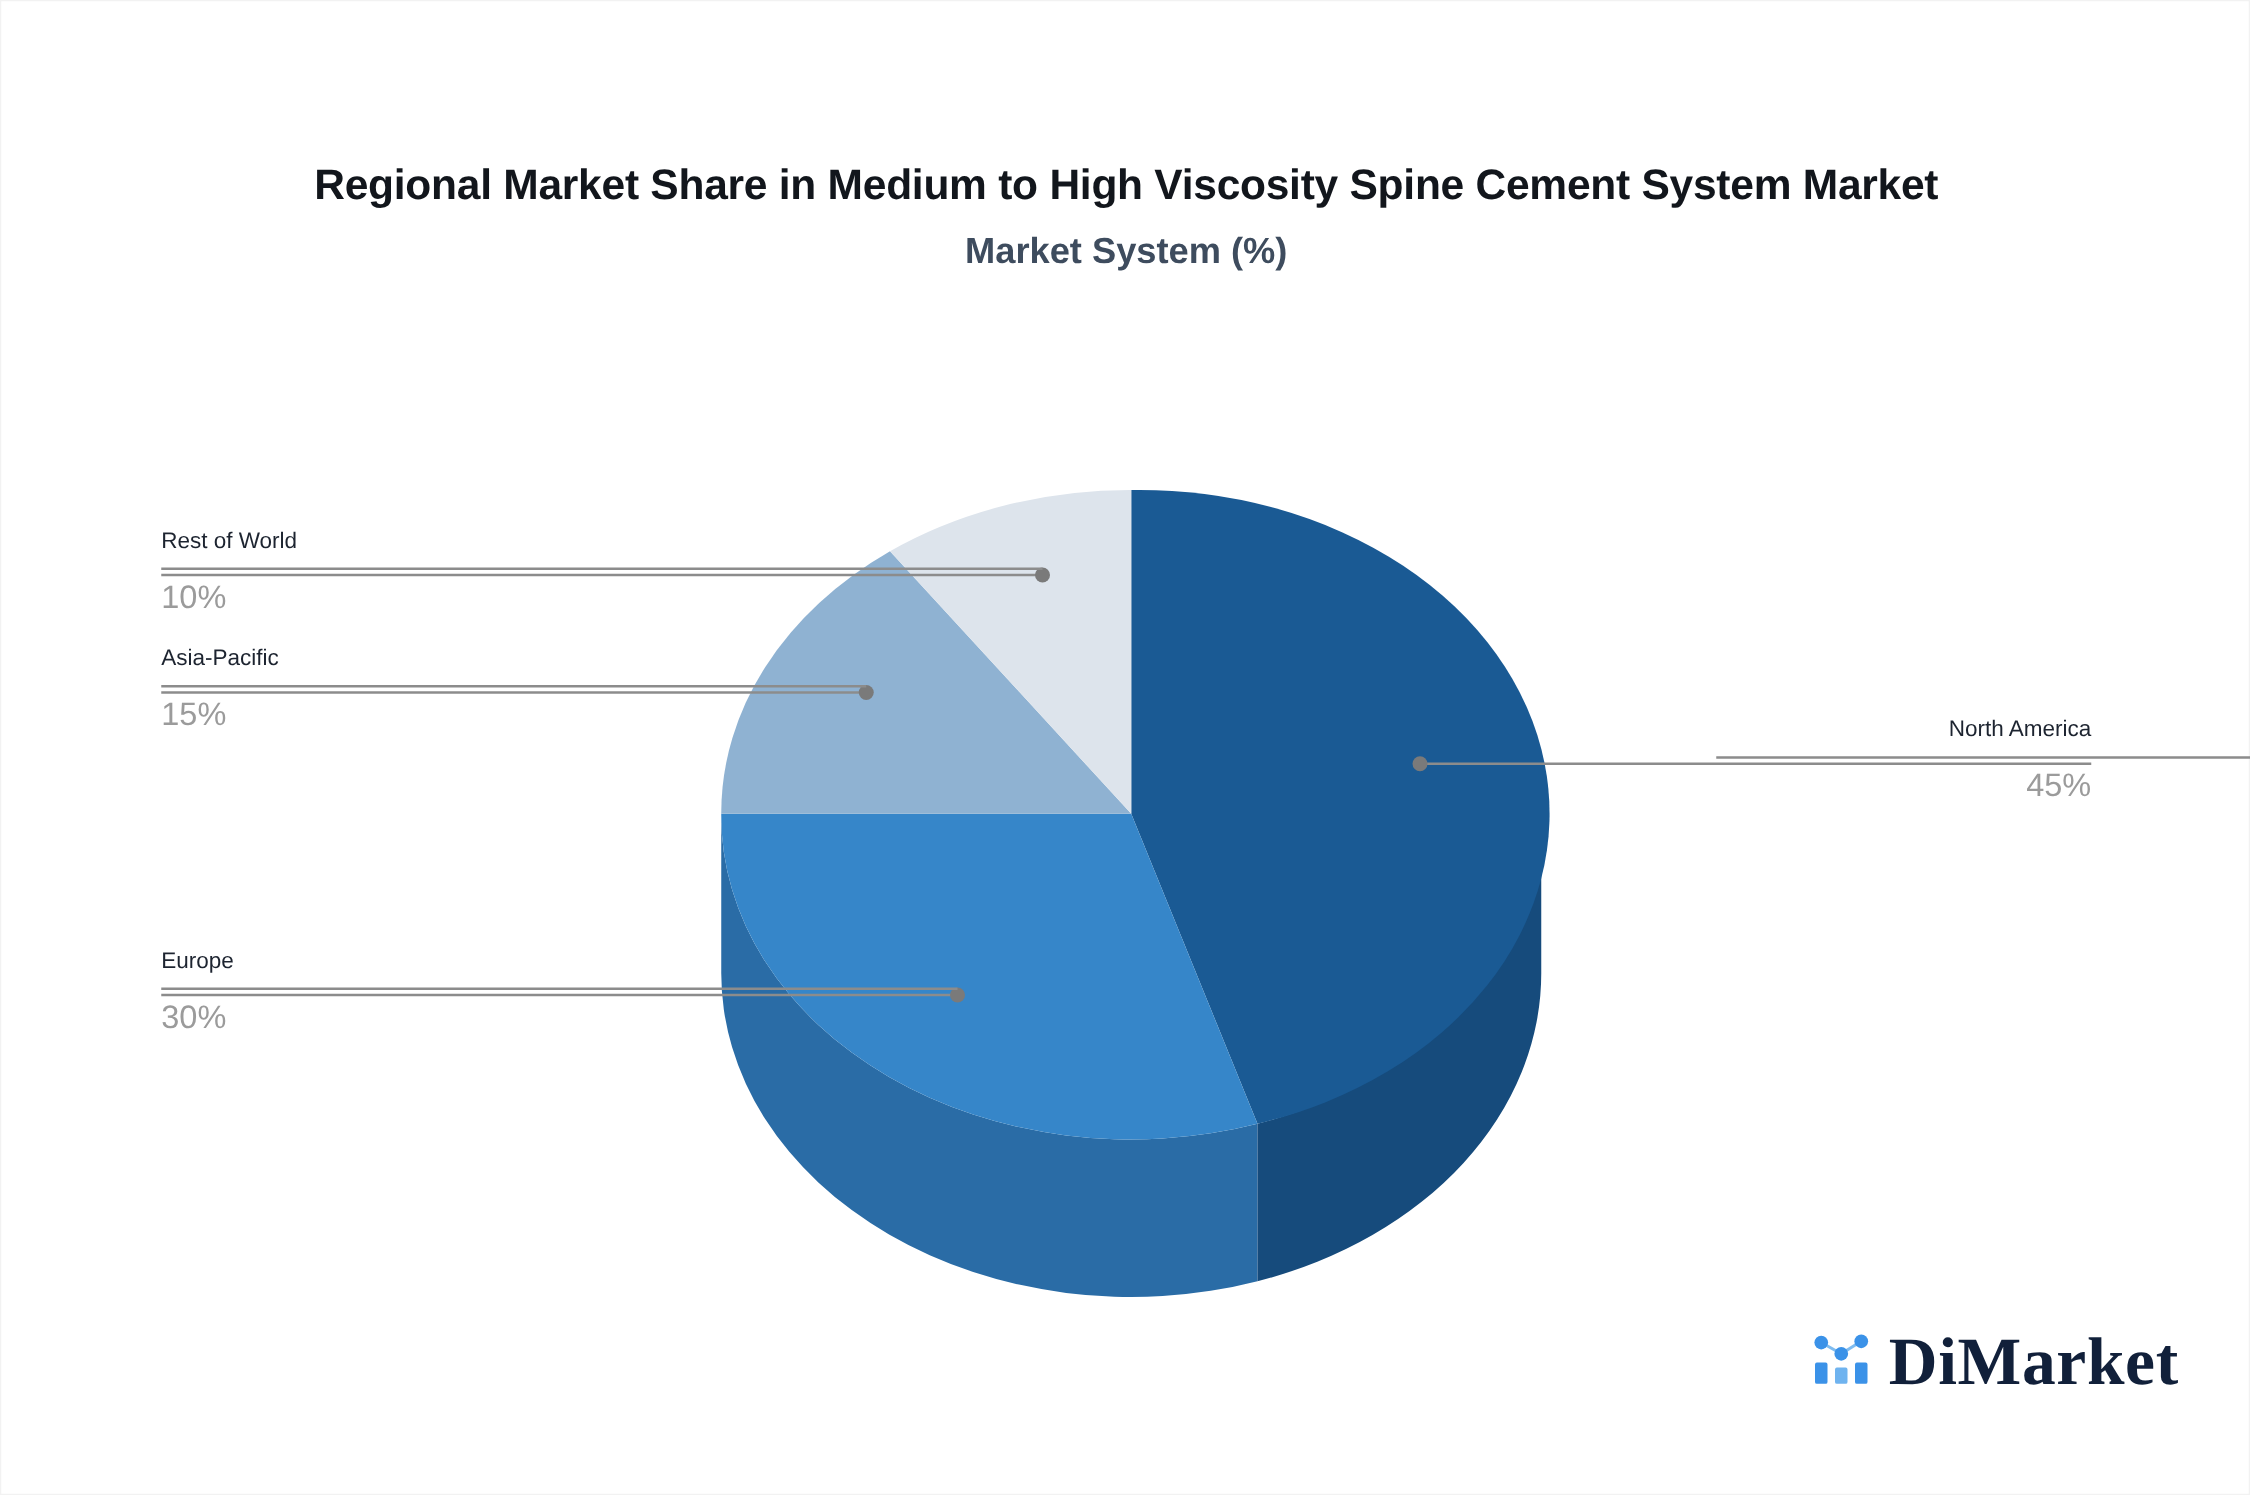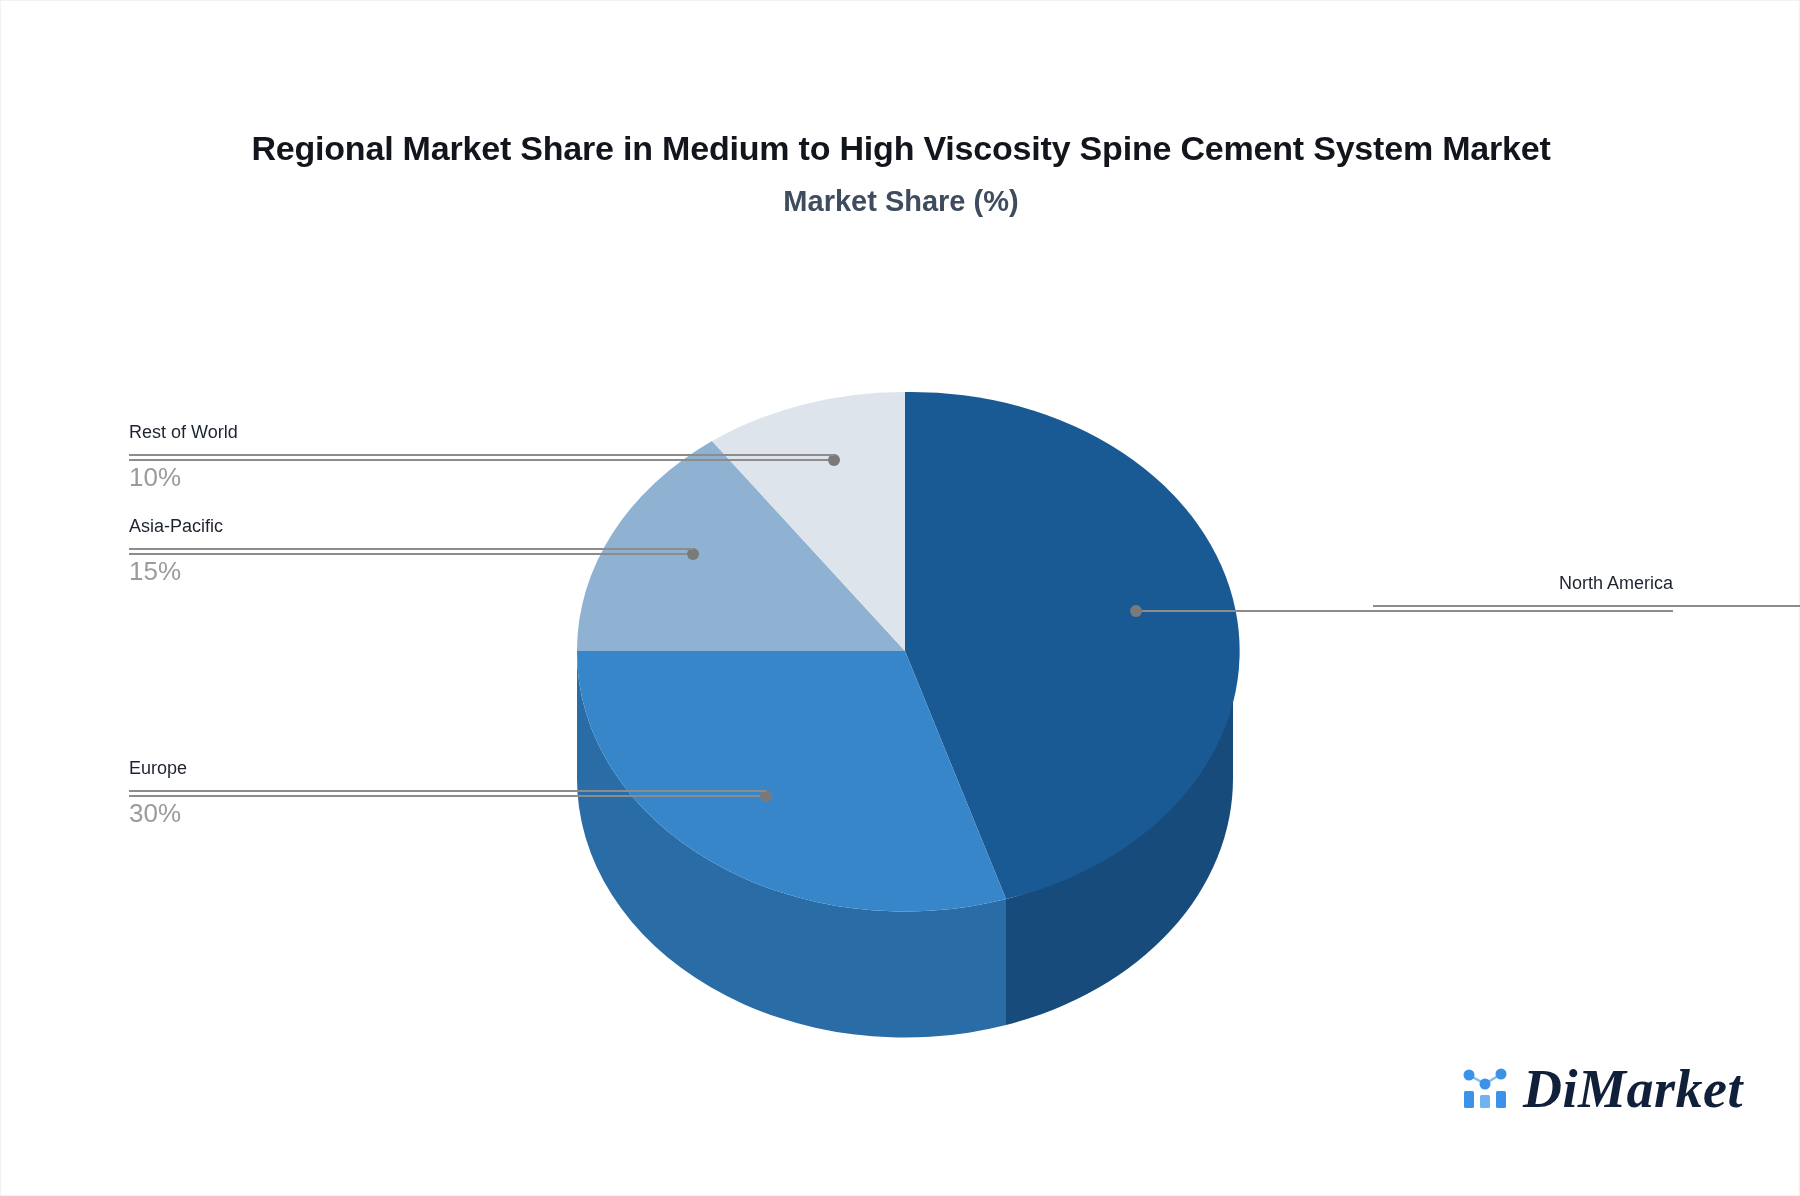--- a/index.html
+++ b/index.html
@@ -75,38 +75,37 @@
   .callout.right .cl-value {
     text-align: right;
   }
   #logo {
     position: absolute;
     right: 56px;
     bottom: 76px;
     display: flex;
     align-items: center;
     gap: 10px;
-    font-style: italic;
   }
   #logo-text {
     font-family: "Liberation Serif", serif;
     font-size: 54px;
     font-weight: bold;
     color: #11203a;
     letter-spacing: 0.5px;
     line-height: 1;
   }
 </style>
 </head>
 <body>
 
 <div id="card">
 
   <div id="chart-title">Regional Market Share in Medium to High Viscosity Spine Cement System Market</div>
-  <div id="chart-subtitle">Market Share (%)</div>
+  <div id="chart-subtitle">Market System (%)</div>
 
   <div id="pie-wrap">
     <svg width="1800" height="1196" viewBox="0 0 1800 1196">
       <defs>
         <clipPath id="clip-na-side">
           <path d="M904,650 L904,322 A328,328 0 0,1 1005,1024 Z"></path>
         </clipPath>
       </defs>
 
       <g>
@@ -165,20 +164,21 @@
 
   <div class="callout" style="left:128px; top:750px; width:0;">
     <div class="cl-name">Europe</div>
     <div class="cl-rule" style="width: 637px;"></div>
     <div class="cl-value">30%</div>
   </div>
 
   <div class="callout right" style="left:1372px; top:565px; width:300px;">
     <div class="cl-name">North America</div>
     <div class="cl-rule" style="width: 537px; margin-left: auto;"></div>
+    <div class="cl-value">45%</div>
   </div>
 
   <div id="logo">
     <span>
       <svg width="56" height="56" viewBox="0 0 56 56">
         <line x1="12" y1="16" x2="28" y2="25" stroke="#7fbcf0" stroke-width="2.5"></line>
         <line x1="28" y1="25" x2="44" y2="15" stroke="#7fbcf0" stroke-width="2.5"></line>
         <circle cx="12" cy="16" r="5.5" fill="#3b92e8"></circle>
         <circle cx="28" cy="25" r="5.5" fill="#3b92e8"></circle>
         <circle cx="44" cy="15" r="5.5" fill="#3b92e8"></circle>

